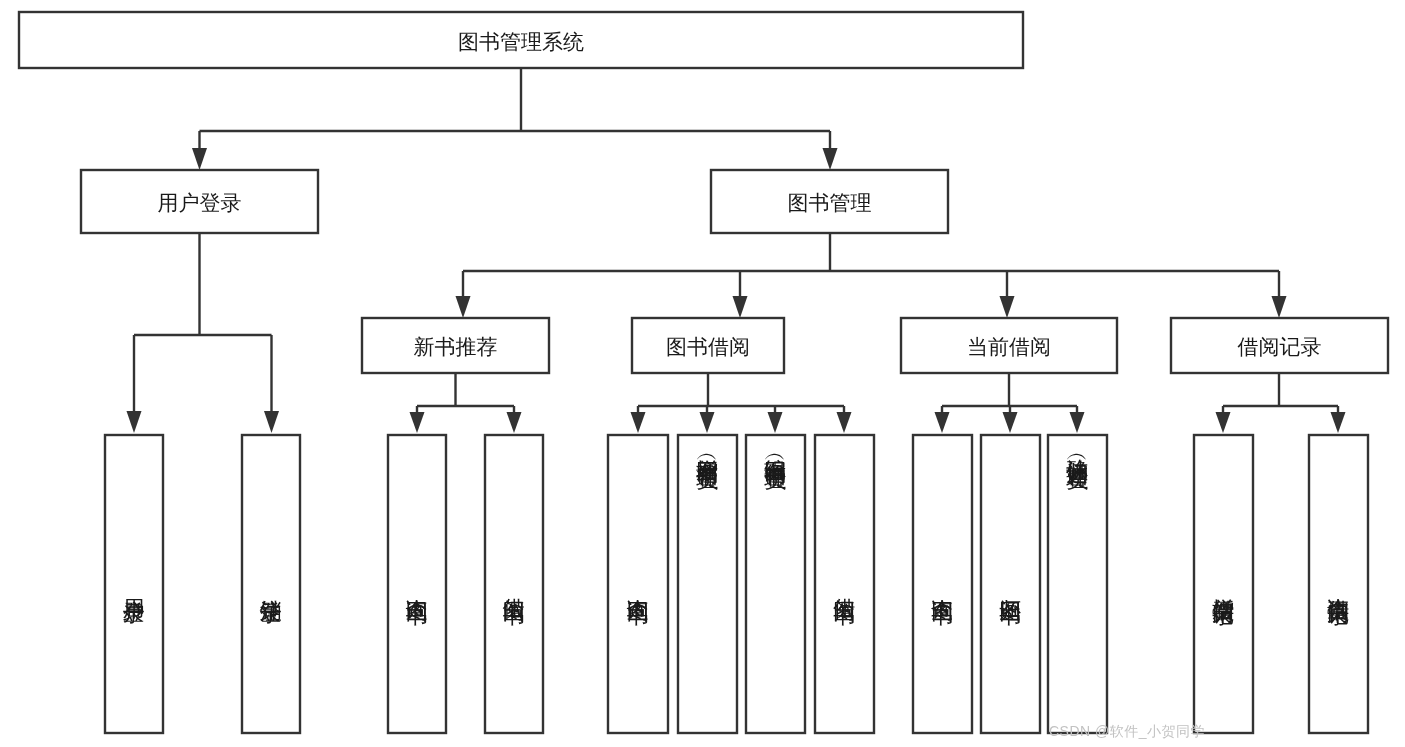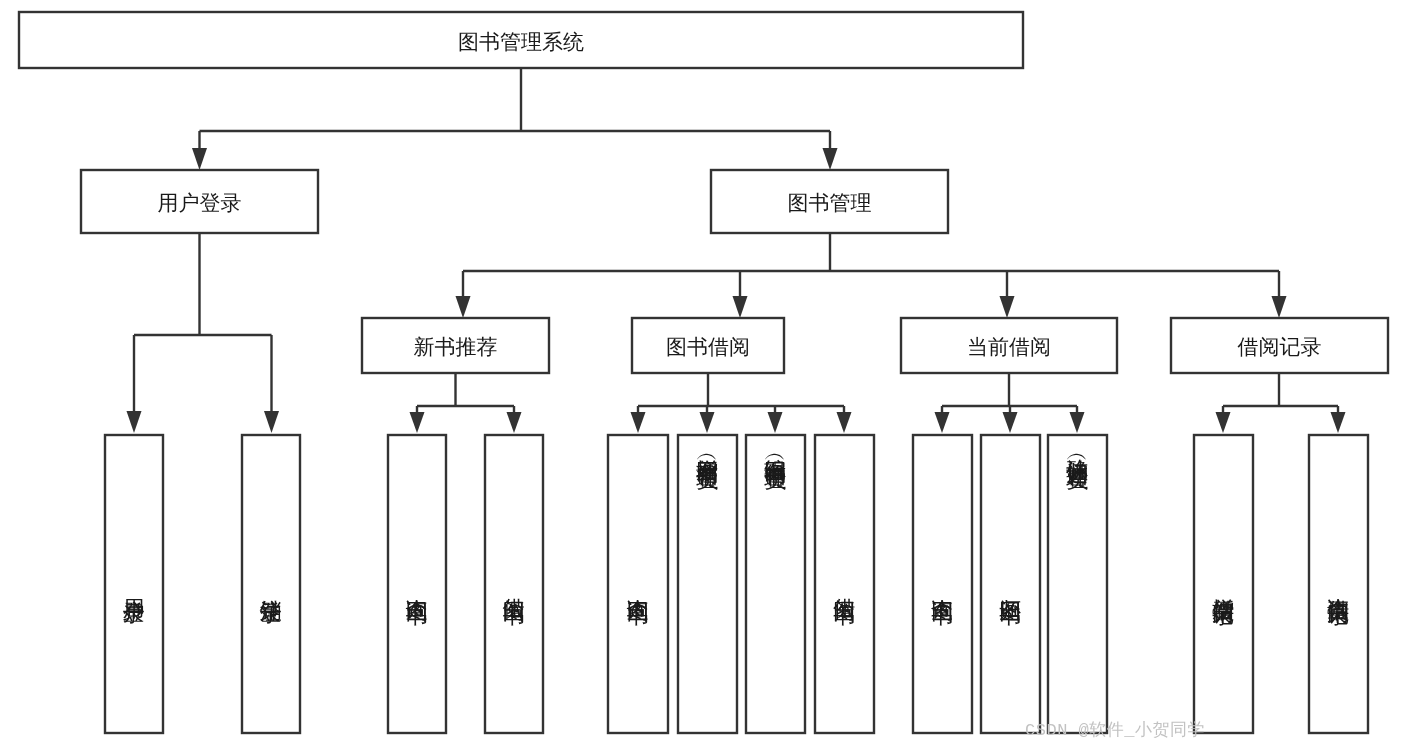--- a/index.html
+++ b/index.html
@@ -67,22 +67,22 @@
     font-size: 22px;
     line-height: 1.06;
     color: #1a1a1a;
     letter-spacing: 1.5px;
     white-space: nowrap;
   }
   #watermark {
     position: absolute;
     right: 12px;
     bottom: 6px;
-    font-family: Liberation Mono, monospace;
-    font-size: 17px;
+    font-family: Liberation Sans, sans-serif;
+    font-size: 14px;
     color: #c2c2c2;
     letter-spacing: 0.5px;
     white-space: nowrap;
   }
 </style>
 </head>
 <body>
 
 <div id="diagram-root">
 

